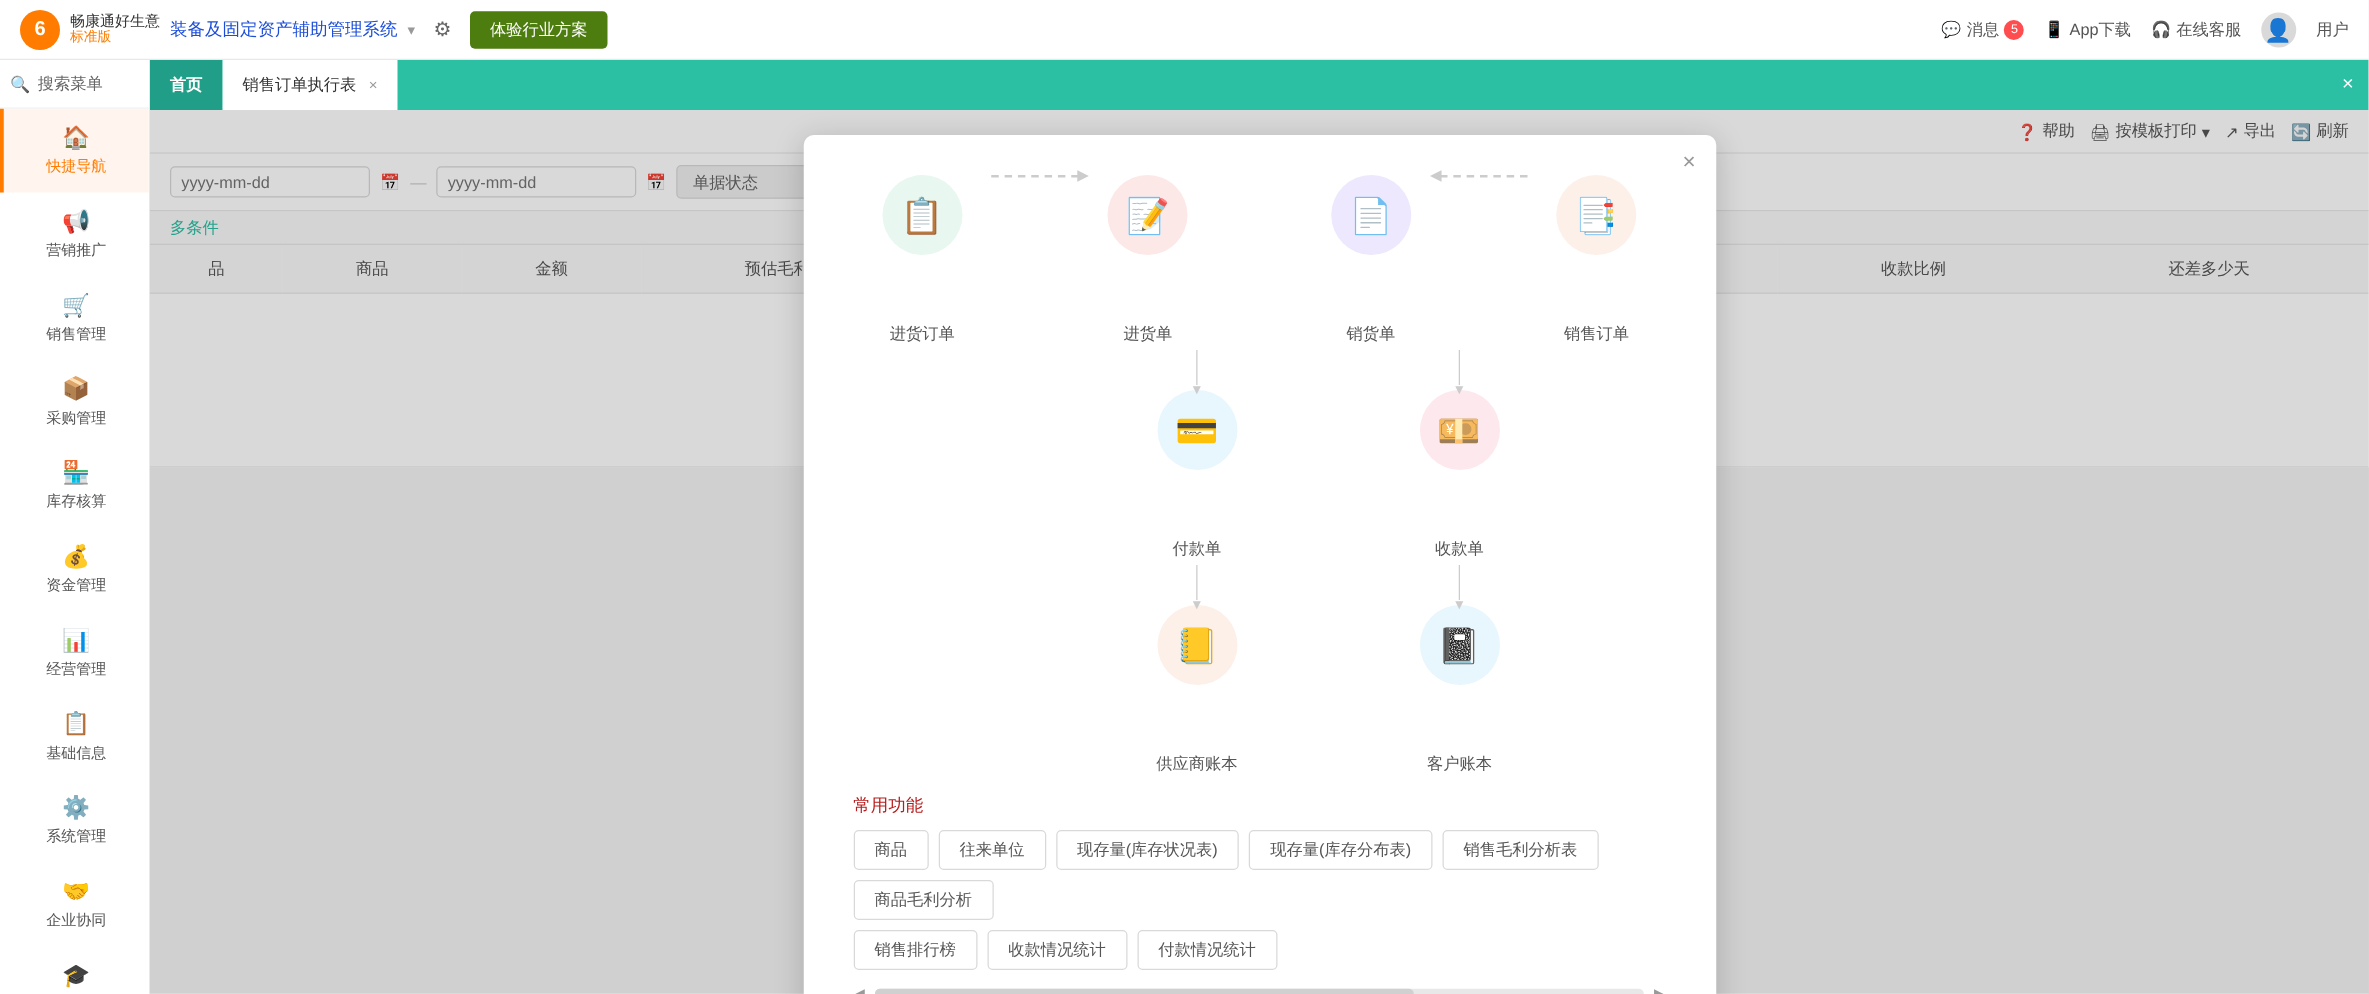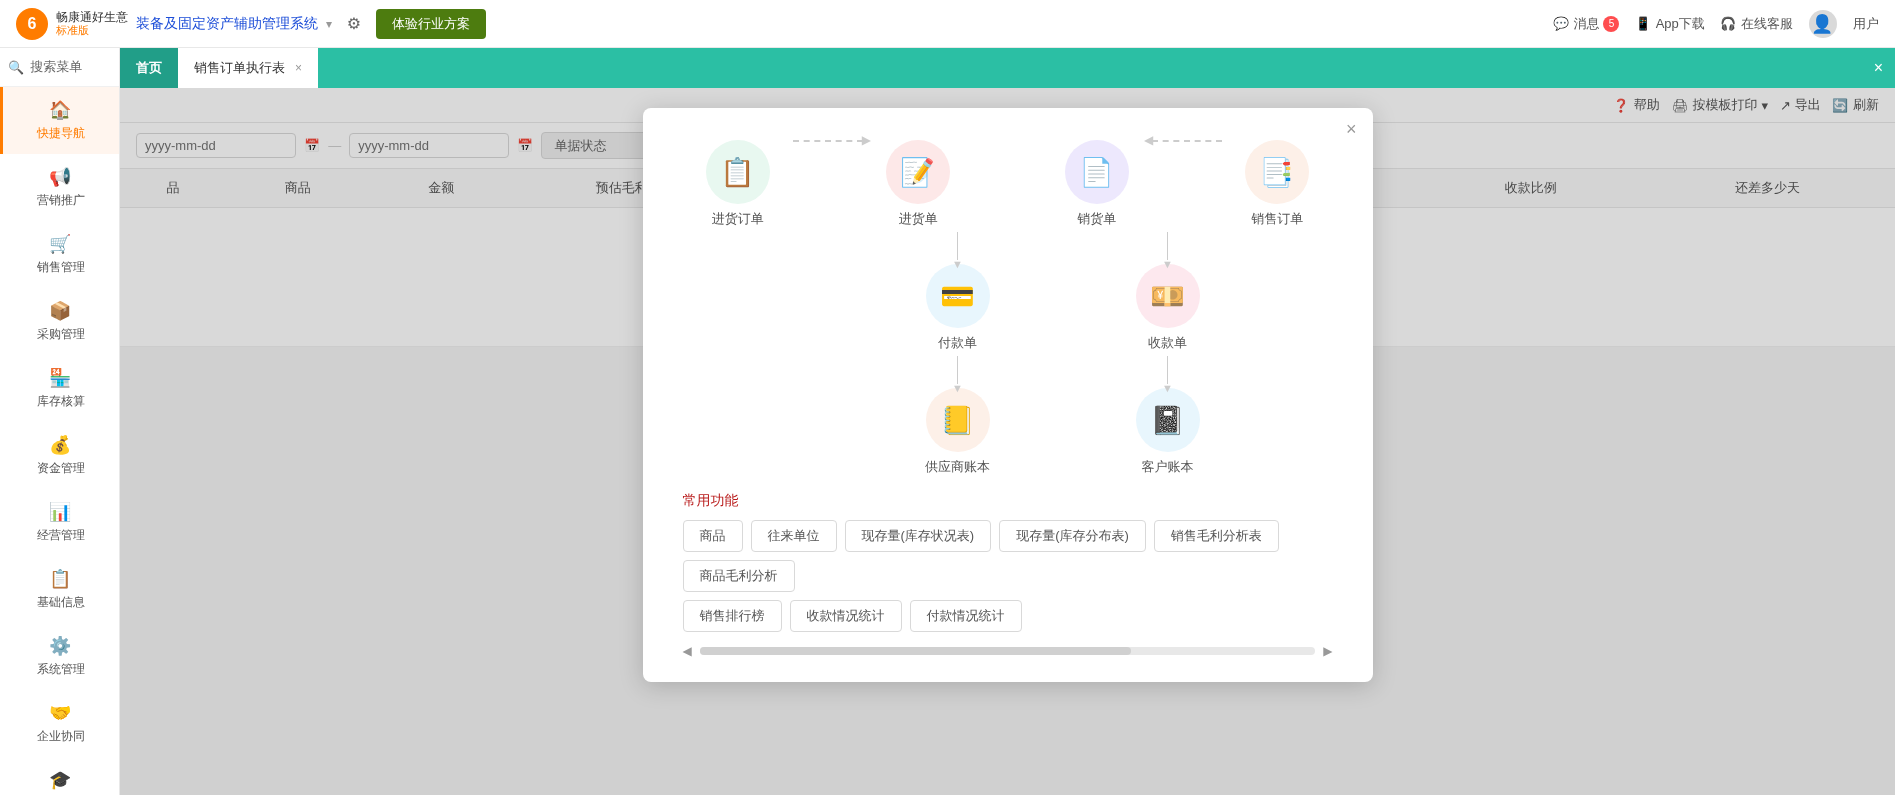--- a/index.html
+++ b/index.html
@@ -202,21 +202,21 @@
     }
     .flow-node {
       display: flex; flex-direction: column; align-items: center;
       width: 130px; gap: 6px;
     }
     .flow-circle {
       width: 64px; height: 64px; border-radius: 50%;
       display: flex; align-items: center; justify-content: center;
       font-size: 28px;
     }
-    .flow-label { font-size: 13px; color: #555; }
+    .flow-label { font-size: 13px; color: #555; margin-top: 48px; }
 
     
     .fc-green { background: #e8f8f0; }
     
     .fc-pink { background: #fde8e8; }
     
     .fc-purple { background: #ede8fd; }
     
     .fc-orange { background: #fdf0e8; }
 
@@ -379,20 +379,23 @@
         <input class="filter-input" placeholder="yyyy-mm-dd" style="">
         <span style="color:#999;cursor:pointer;">📅</span>
         <select class="filter-select">
           <option>单据状态</option>
         </select>
         <span style="color:#ccc;">▾</span>
         <button class="query-btn">查询</button>
         <button class="setting-btn">设置</button>
       </div>
 
+      <div class="filter-area" style="padding: 4px 16px; background:#f9f9f9;">
+        <span class="more-conditions">多条件</span>
+      </div>
 
       <div class="table-container">
         <table>
           <thead>
             <tr>
               <th>品</th>
               <th>商品</th>
               <th>金额</th>
               <th>预估毛利</th>
               <th>预估毛利率</th>

